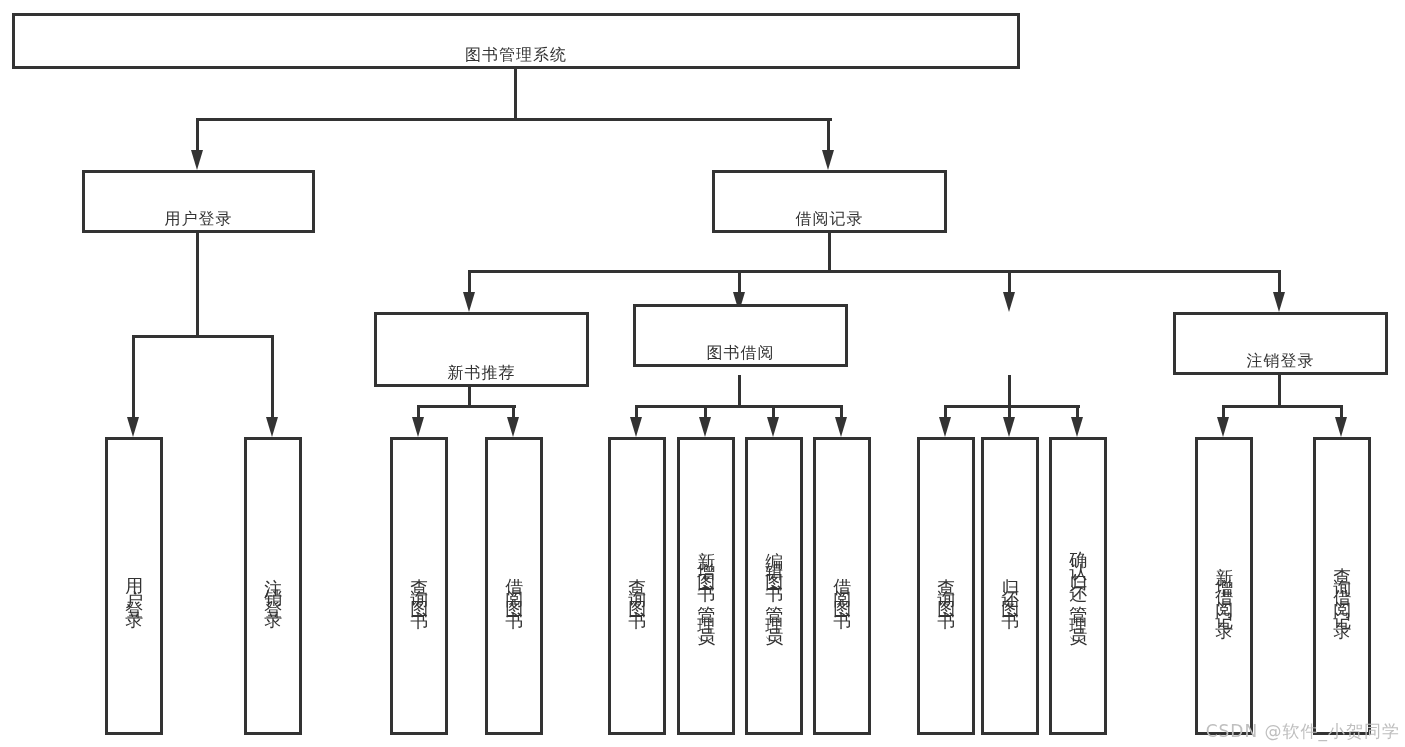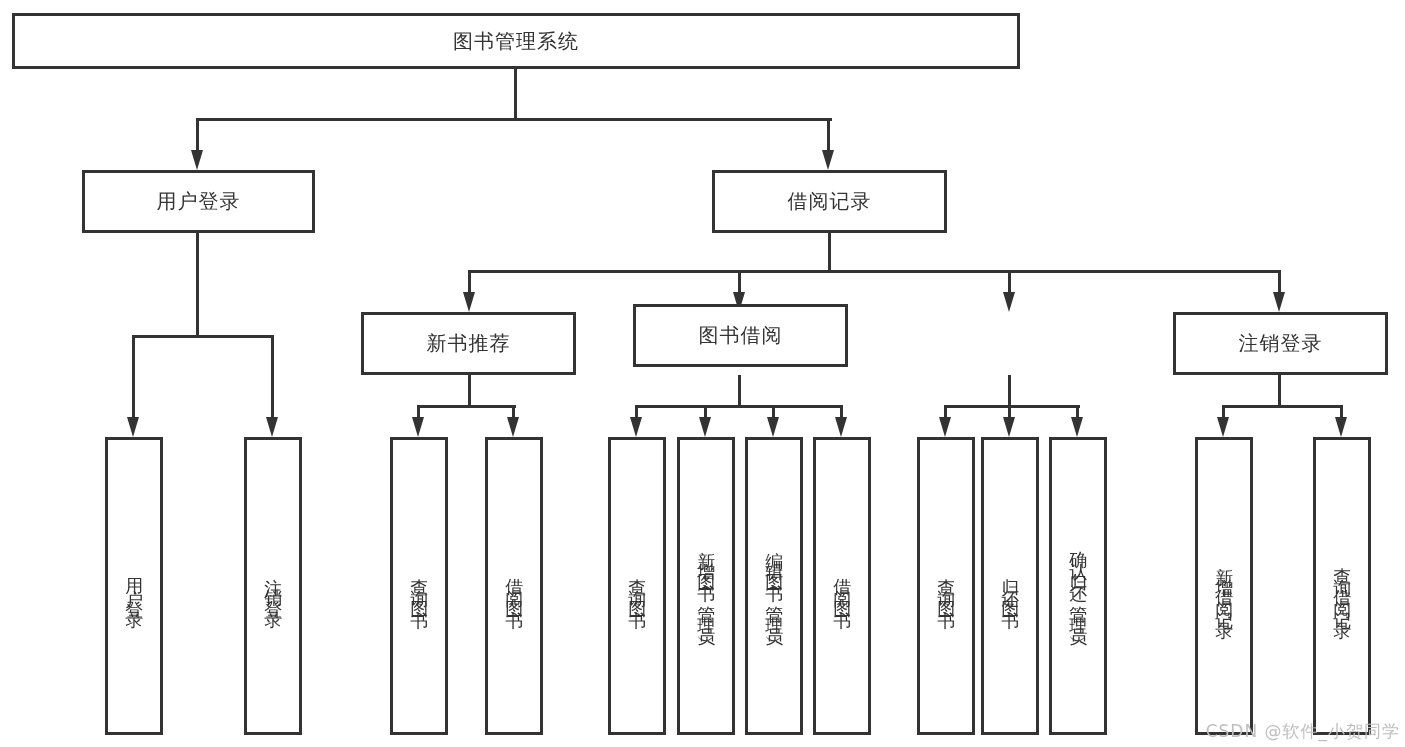--- a/index.html
+++ b/index.html
@@ -6,22 +6,22 @@
   .canvas {
     position:relative; width:1405px; height:747px;
     background:var(--background,#ffffff);
     font-family:"DejaVu Sans","Liberation Sans",sans-serif;
     overflow:hidden;
   }
   .box {
     position:absolute; box-sizing:border-box;
     border:3px solid var(--line,#333333);
     background:#ffffff;
-    display:flex; align-items:center; justify-content:center;
-    font-size:20px; color:var(--text,#333333);
+    display:flex; align-items:flex-end; justify-content:center;
+    font-size:16px; color:var(--text,#333333);
     letter-spacing:1px;
   }
   .vbox {
     position:absolute; box-sizing:border-box;
     border:3px solid var(--line,#333333);
     background:#ffffff;
     display:flex; align-items:center; justify-content:center;
     font-size:18px; color:var(--text,#333333);
   }
   .vtext {
@@ -109,21 +109,21 @@
     <span>图书管理系统</span>
   </div>
 
   <div class="box" style="left:82px;top:170px;width:233px;height:63px">
     <span>用户登录</span>
   </div>
   <div class="box" style="left:712px;top:170px;width:235px;height:63px">
     <span>借阅记录</span>
   </div>
 
-  <div class="box" style="left:361px;top:312px;width:215px;height:63px">
+  <div class="box" style="left:374px;top:312px;width:215px;height:75px">
     <span>新书推荐</span>
   </div>
   <div class="box" style="left:633px;top:304px;width:215px;height:63px">
     <span>图书借阅</span>
   </div>
   <div class="box" style="left:1173px;top:312px;width:215px;height:63px">
     <span>注销登录</span>
   </div>
 
   <div class="vbox" style="left:105px;top:437px;width:58px;height:298px">

